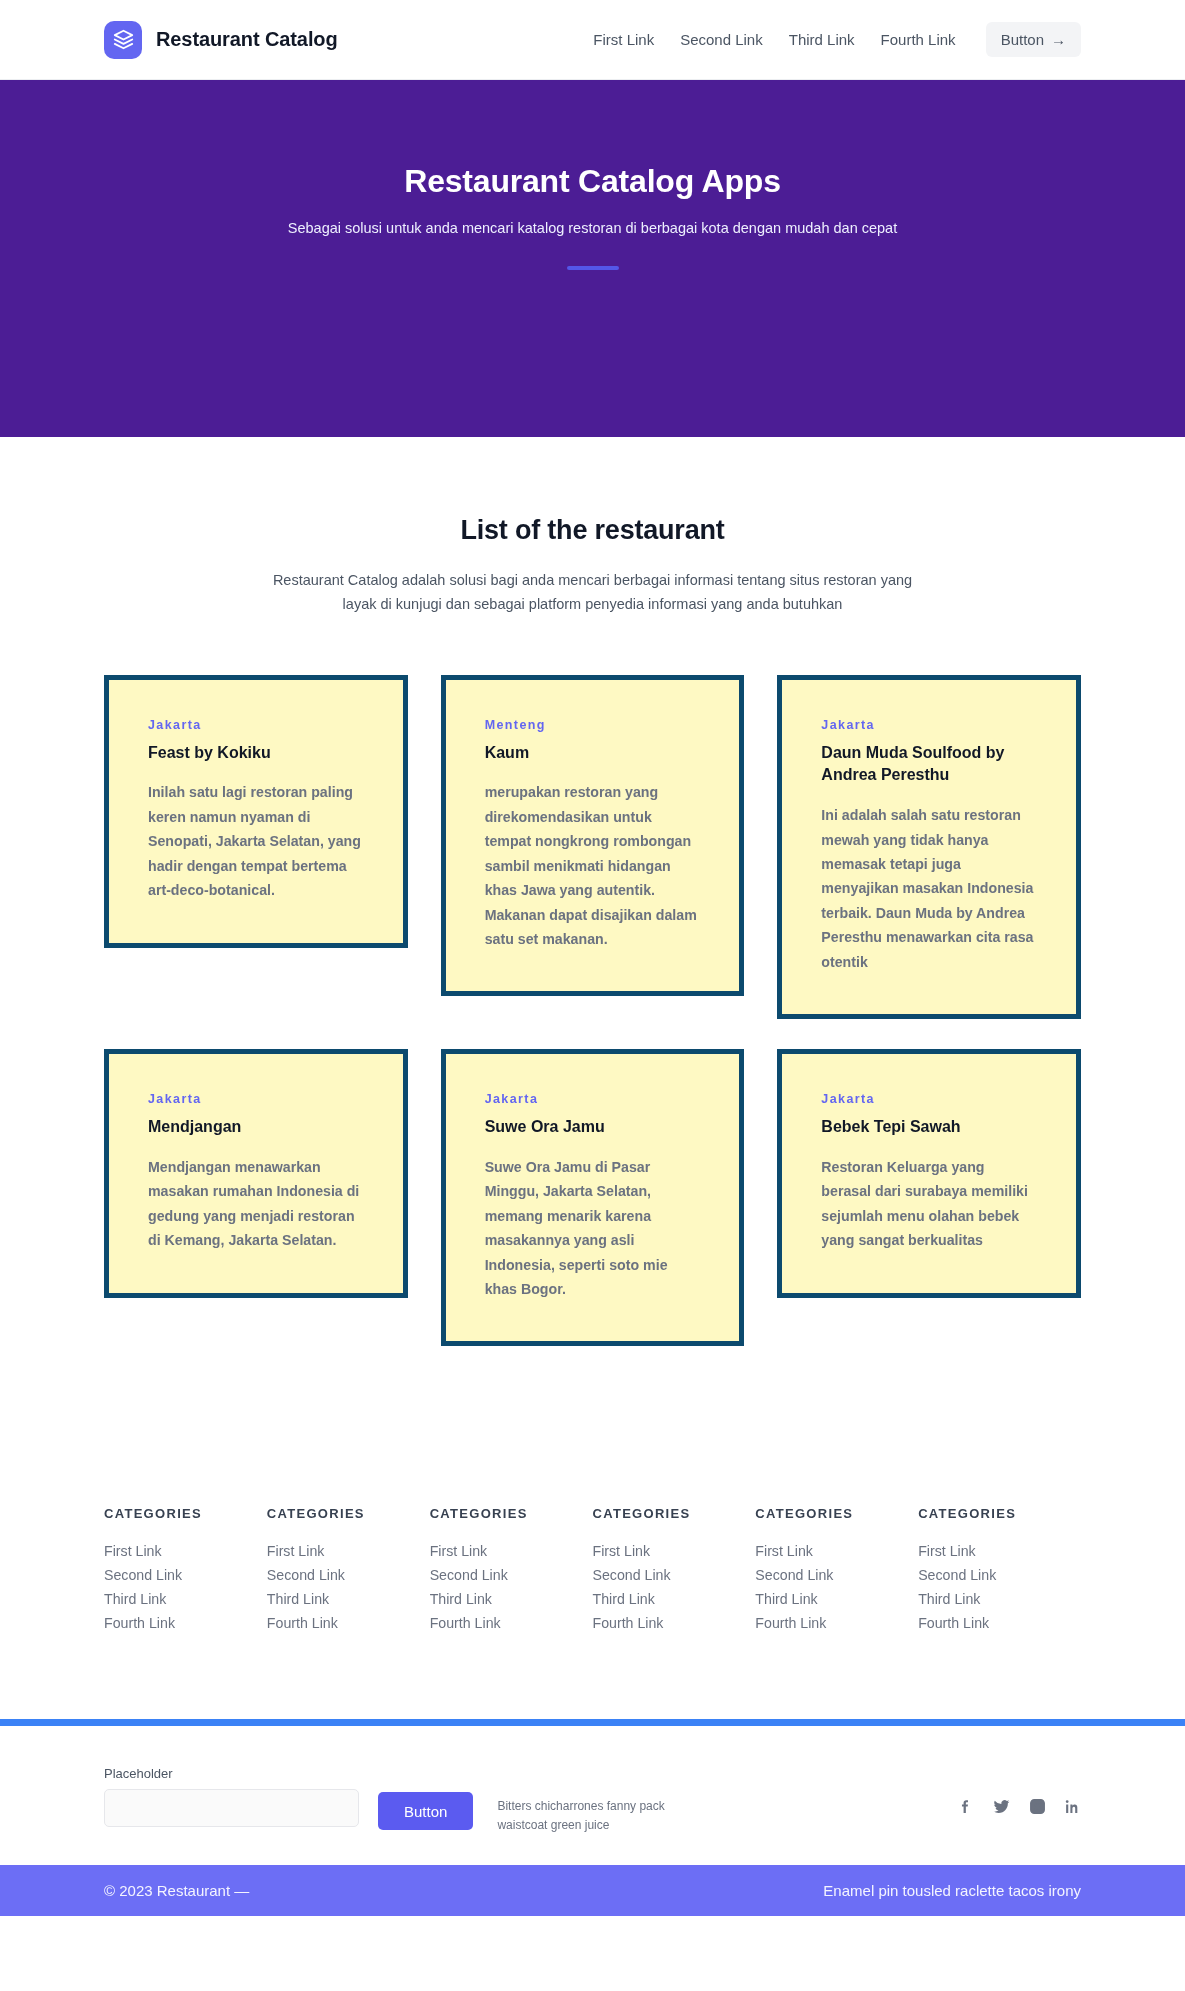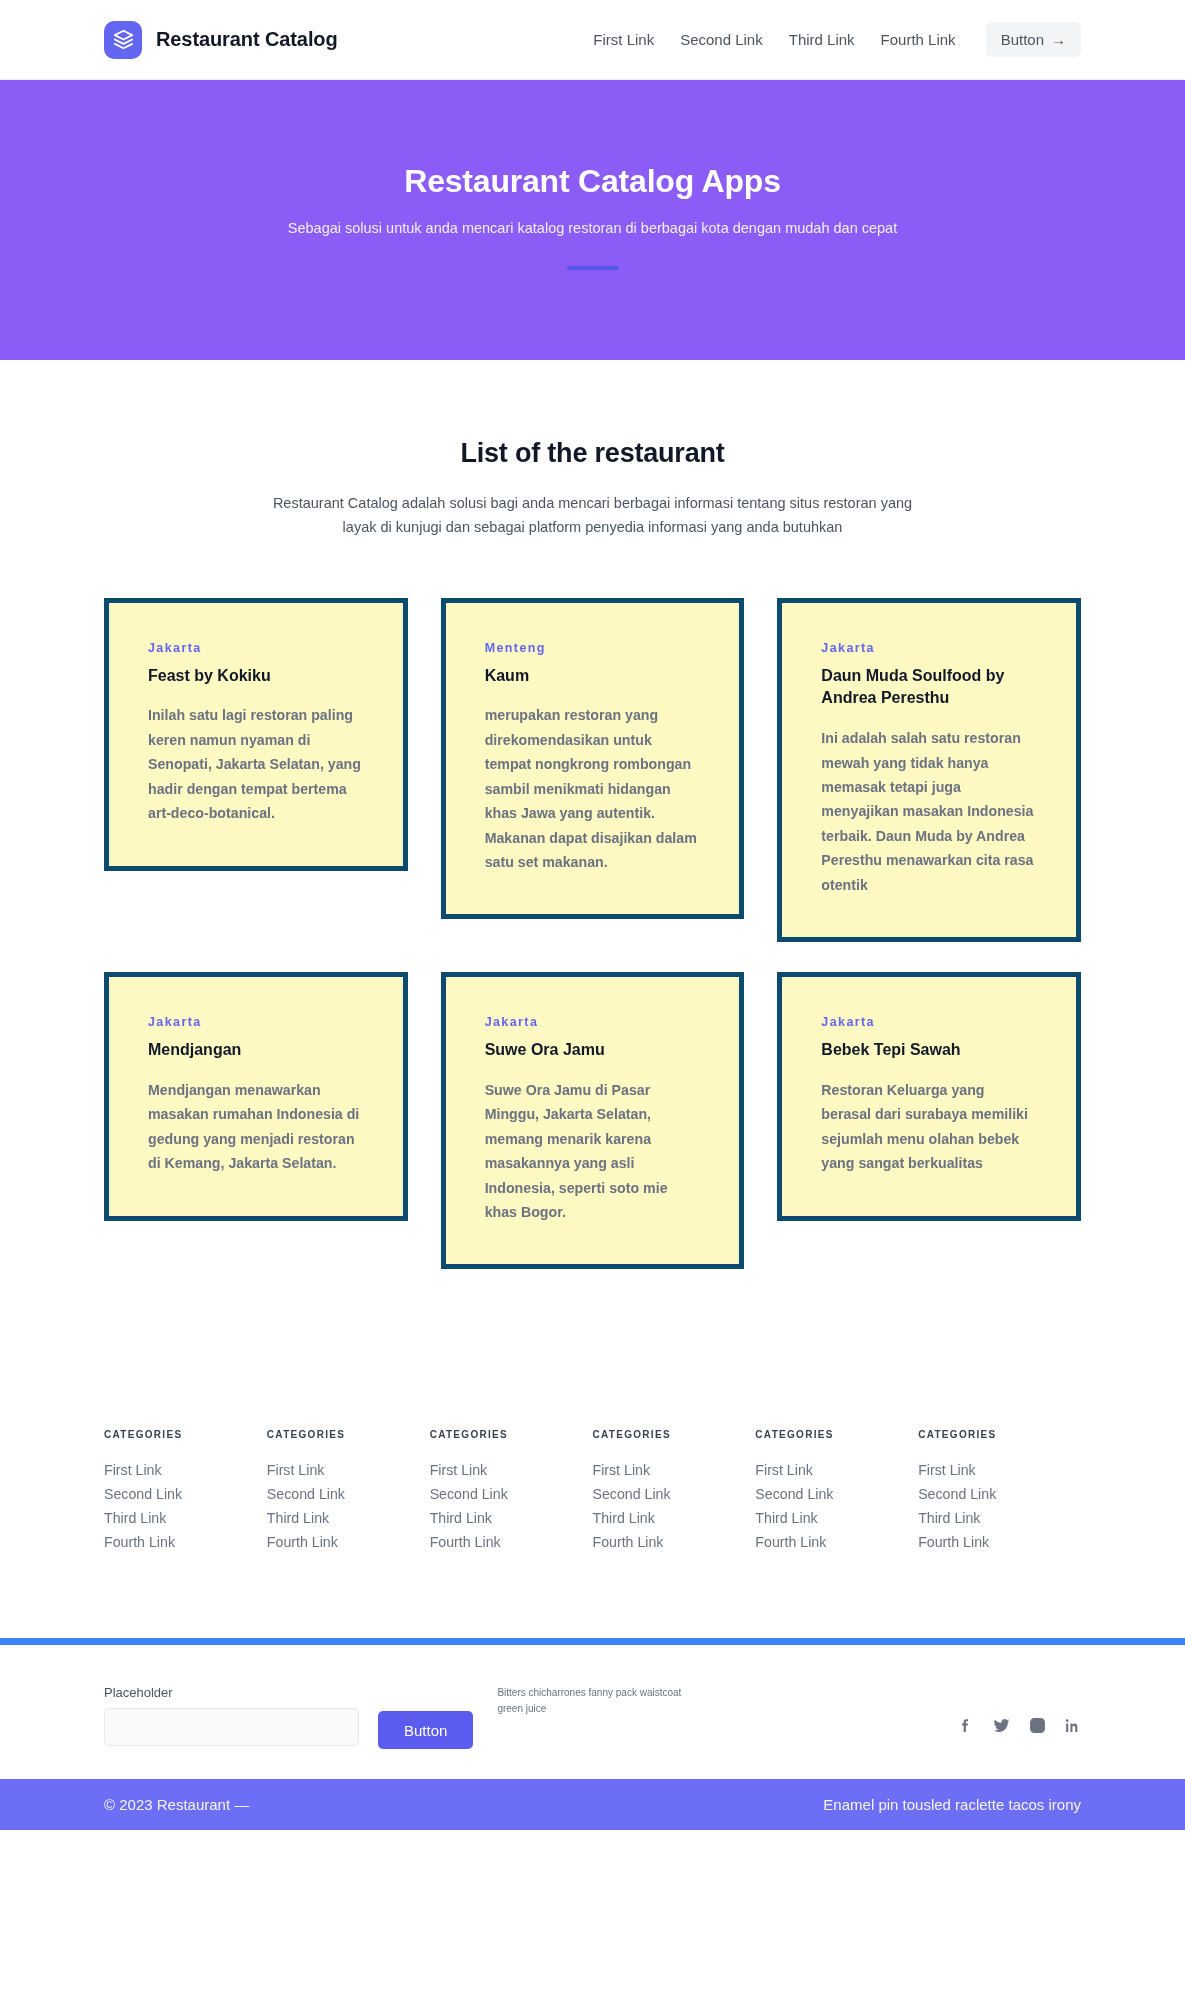--- a/index.html
+++ b/index.html
@@ -43,22 +43,22 @@
     padding: 9px 15px;
     margin-left: 4px;
     cursor: pointer;
     white-space: nowrap;
     font-family: inherit;
     display: inline-flex; align-items: center; gap: 7px;
   }
 
   
   .hero {
-    background: #8b5cf6;
-    height: 280px;
+    background: #4c1d95;
+    height: 357px;
     padding-top: 83px;
     text-align: center;
   }
   .hero-title {
     font-size: 32px; font-weight: 700; color: #ffffff;
     letter-spacing: -0.2px;
   }
   .hero-sub {
     margin-top: 20px;
     font-size: 14.5px; color: #eef0ff;
@@ -114,21 +114,21 @@
   }
 
   
   .footer-cols {
     margin: 160px 104px 0;
     display: grid;
     grid-template-columns: repeat(6, 1fr);
     text-align: left;
   }
   .fcol-head {
-    font-size: 10px; font-weight: 700; color: #374151;
+    font-size: 13px; font-weight: 700; color: #374151;
     letter-spacing: 1.3px;
     margin-bottom: 22px;
   }
   .fcol-link {
     display: block;
     font-size: 14.2px; color: #6b7280; text-decoration: none;
     margin-bottom: 8px;
   }
 
   
@@ -156,21 +156,22 @@
     background: #5b5bf0;
     color: #fff;
     border: none; border-radius: 5px;
     height: 38px;
     padding: 0 26px;
     font-family: inherit; font-size: 15px;
     cursor: pointer;
   }
   .sub-note {
     margin-left: 24px;
-    font-size: 10px; color: #6b7280; line-height: 1.55;
+    margin-top: 31px;
+    font-size: 12px; color: #6b7280; line-height: 1.55;
     max-width: 210px;
   }
   .socials {
     margin-left: auto;
     margin-top: 31px;
     display: flex; align-items: center; gap: 18px;
   }
   .socials svg { display: block; fill: #6b7280; }
 
   

